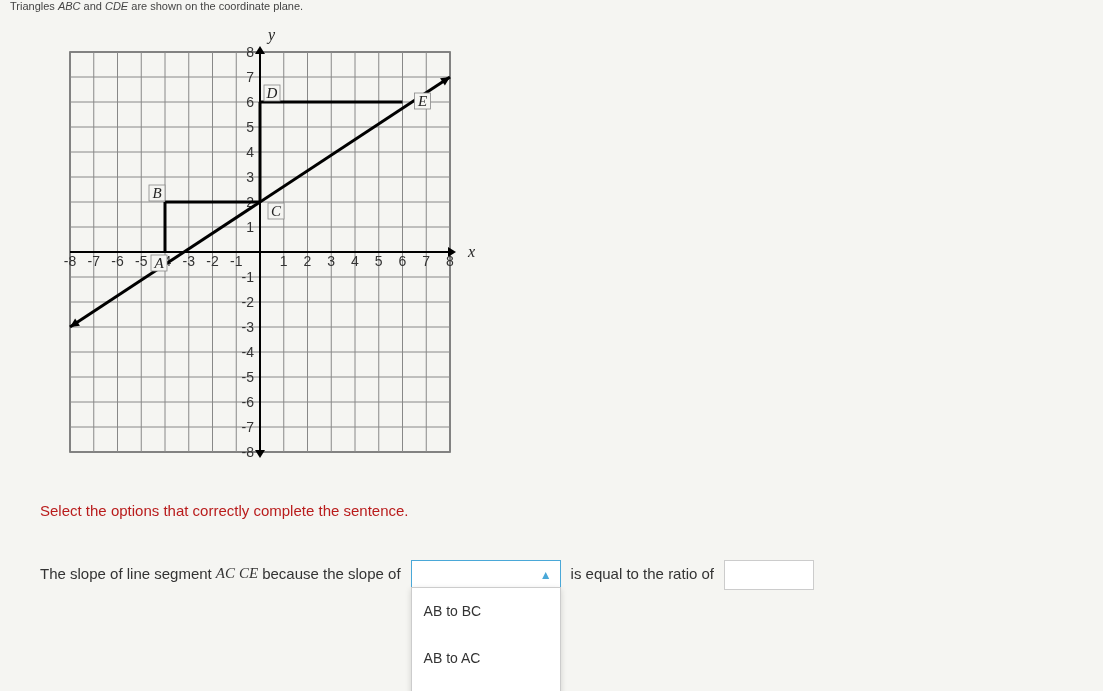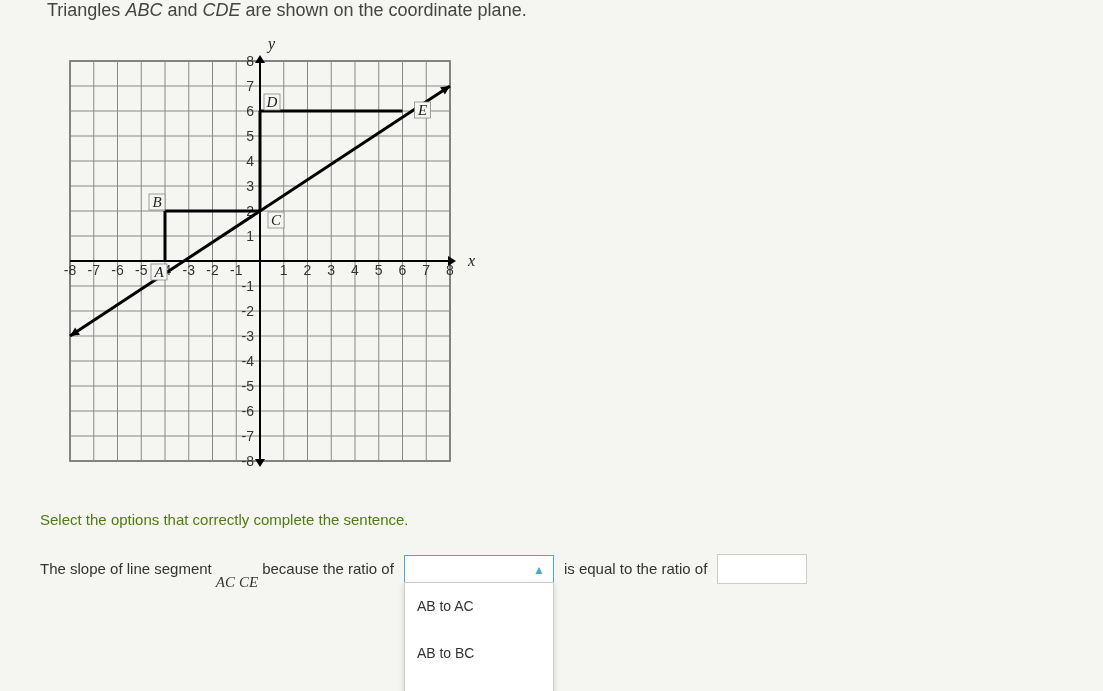--- a/index.html
+++ b/index.html
@@ -6,40 +6,39 @@
     body {
       font-family: Arial, Helvetica, sans-serif;
       background: #f5f5f2;
       color: #333;
       width: 1103px;
       height: 691px;
       padding: 0;
       overflow: hidden;
     }
     .question-header {
-      font-size: 18px;
+      font-size: 11px;
       color: #444;
       padding: 0 10px 10px 10px;
-      margin-left: 37px;
     }
     .question-header .var { font-style: italic; }
     .chart-container {
       margin: 0 0 0 40px;
     }
     svg { display: block; }
     .grid-line { stroke: #888; stroke-width: 1; }
     .axis-line { stroke: #000; stroke-width: 2; }
     .tick-label { font-size: 14px; fill: #333; font-family: Arial; }
     .point-label { font-size: 15px; fill: #222; font-style: italic; font-family: 'Times New Roman', serif; }
     .segment-line { stroke: #000; stroke-width: 3; fill: none; }
     .axis-label { font-size: 16px; fill: #222; font-style: italic; font-family: 'Times New Roman', serif; }
 
     .instructions {
       font-size: 15px;
-      color: #4d7c0f;
+      color: #b91c1c;
       margin: 20px 40px 10px 40px;
     }
     .sentence {
       font-size: 15px;
       color: #333;
       margin: 8px 40px 10px 40px;
       line-height: 2.2;
     }
     .sentence .var { font-style: italic; font-family: 'Times New Roman', serif; margin-top: 28px; }
     .dropdown-wrap {
@@ -85,21 +84,21 @@
       width: 90px;
       height: 30px;
       border: 1px solid #ccc;
       background: #fff;
       vertical-align: middle;
       margin-left: 6px;
     }
     .flex-sentence {
       display: flex;
       flex-wrap: wrap;
-      align-items: center;
+      align-items: flex-end;
       gap: 4px;
     }
   </style>
 </head>
 <body>
 
 <div class="question-header">
   <span>Triangles </span><span class="var">ABC</span><span> and </span><span class="var">CDE</span><span> are shown on the coordinate plane.</span>
 </div>
 
@@ -198,29 +197,29 @@
       <text x="382.5" y="84" text-anchor="middle" class="point-label">E</text>
     </svg>
 </div>
 
 <div class="instructions">Select the options that correctly complete the sentence.</div>
 
 <div class="sentence flex-sentence">
   <span>The slope of line segment </span>
   <span class="var">AC</span>
   <span class="var">CE</span>
-  <span> because the ratio of </span>
+  <span> because the slope of </span>
 
   <span class="dropdown-wrap">
     <span class="dropdown-box">
       <span class="dropdown-caret">▲</span>
     </span>
     <div class="dropdown-menu">
+      <div class="dropdown-item">AB to BC</div>
       <div class="dropdown-item">AB to AC</div>
-      <div class="dropdown-item">AB to BC</div>
       <div class="dropdown-item">BC to CE</div>
     </div>
   </span>
 
   <span> is equal to the ratio of </span>
 
   <span class="blank-box"></span>
 </div>
 
 </body></html>

